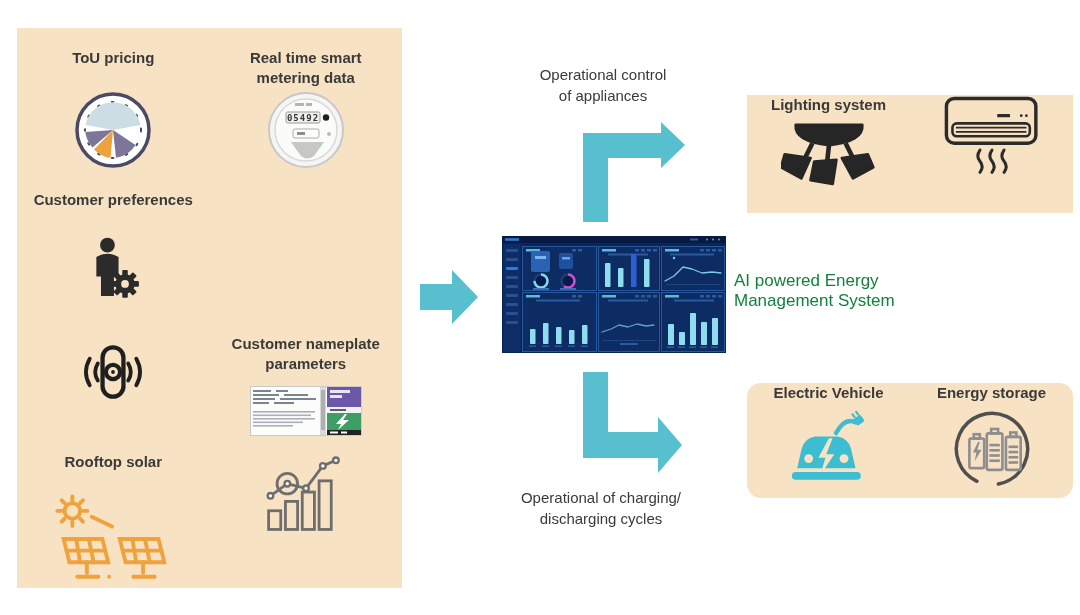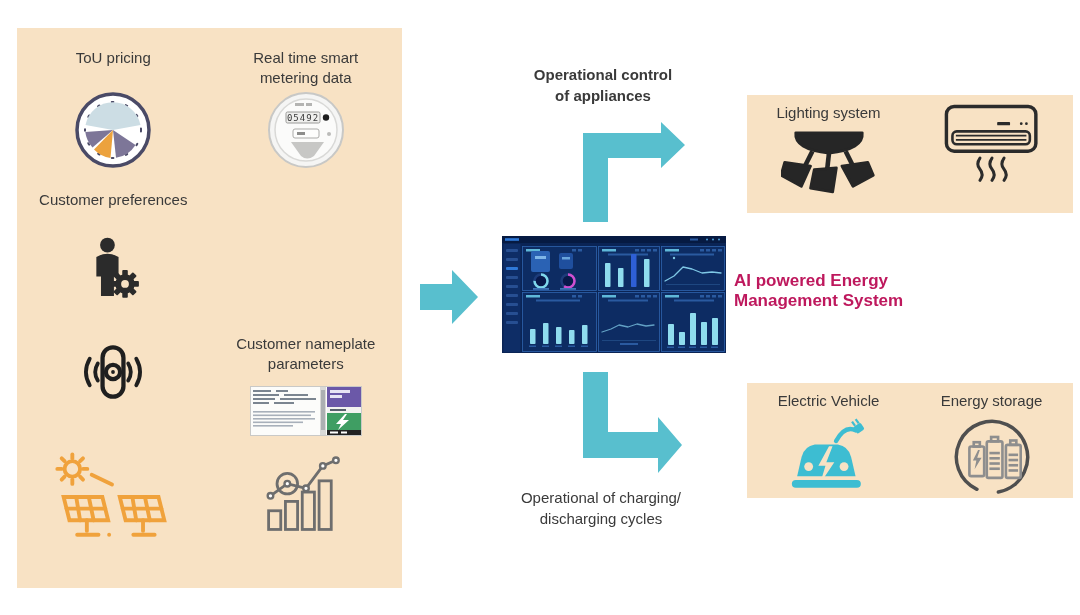--- a/index.html
+++ b/index.html
@@ -1,33 +1,33 @@
 <!DOCTYPE html>
 <html><head>
 <meta charset="utf-8">
 <style>
   html,body{margin:0;padding:0;background:#ffffff;}
   .stage{position:relative;width:1080px;height:615px;background:#ffffff;
          font-family:"Liberation Sans",sans-serif;overflow:hidden;}
   .panel{position:absolute;background:#f8e2c4;}
   .inputs{left:17px;top:28px;width:385px;height:560px;}
   .row{position:absolute;left:0;width:100%;display:grid;grid-template-columns:1fr 1fr;}
-  .cell{display:flex;flex-direction:column;align-items:center;}
+  .cell{display:flex;flex-direction:column;align-items:center;font-weight:bold;}
   .lbl{font-size:15px;color:#3a3a3a;text-align:center;line-height:1.3;
        max-width:165px;min-height:42px;}
   .ico{display:flex;align-items:flex-start;justify-content:flex-end;}
-  .out{display:grid;grid-template-columns:1fr 1fr;padding-top:8px;box-sizing:border-box;}
+  .out{display:grid;grid-template-columns:1fr 1fr;box-sizing:border-box;}
   .out-top{left:747px;top:95px;width:326px;height:118px;}
-  .out-bot{left:747px;top:383px;width:326px;height:115px;}
+  .out-bot{left:747px;top:383px;width:326px;height:115px;border-radius:14px;}
   .out .lbl{min-height:26px;max-width:170px;}
   .flow-label{position:absolute;font-size:15px;color:#3a3a3a;text-align:center;line-height:1.4;}
-  .top-label{left:508px;top:64px;width:190px;font-weight:bold;}
+  .top-label{left:508px;top:64px;width:190px;}
   .bot-label{left:496px;top:487px;width:210px;}
   .ai-title{position:absolute;left:734px;top:271px;width:260px;font-size:17px;
-            font-weight:bold;color:#be185d;line-height:1.18;}
+            font-weight:normal;color:#15803d;line-height:1.18;}
   .arrow{position:absolute;}
   .dash{position:absolute;left:502px;top:236px;width:224px;height:117px;}
   svg{display:block;}
 </style>
 </head>
 <body>
 
 <div class="stage">
 
   <section class="panel inputs">
@@ -142,20 +142,21 @@
             <rect x="77" y="44" width="34" height="5" fill="#222222"></rect>
             <rect x="80" y="45.5" width="8" height="2" fill="#ffffff"></rect>
             <rect x="91" y="45.5" width="6" height="2" fill="#ffffff"></rect>
           </svg>
         </div>
       </div>
     </div>
 
     <div class="row" style="top:424px">
       <div class="cell">
+        <div class="lbl">Rooftop solar</div>
         <div class="ico">
           <svg width="122" height="90" viewBox="0 0 126 92">
             <g fill="none" stroke="#f0a23c" stroke-width="4" stroke-linecap="round">
               <circle cx="21" cy="17" r="8"></circle>
               <line x1="21" y1="6" x2="21" y2="2"></line>
                 <line x1="29" y1="9" x2="32" y2="6"></line>
               <line x1="32" y1="17" x2="36.5" y2="17"></line>
                 <line x1="29" y1="25" x2="32" y2="28"></line>
               <line x1="21" y1="28" x2="21" y2="32.5"></line>
                 <line x1="13" y1="25" x2="10" y2="28"></line>

